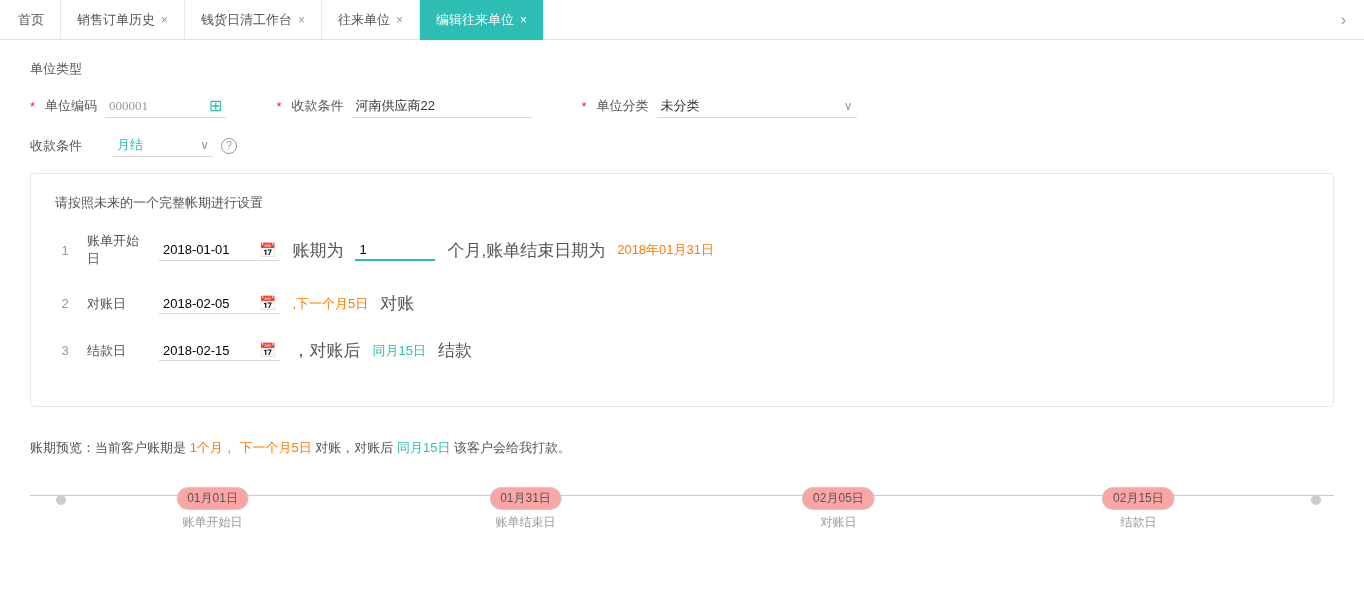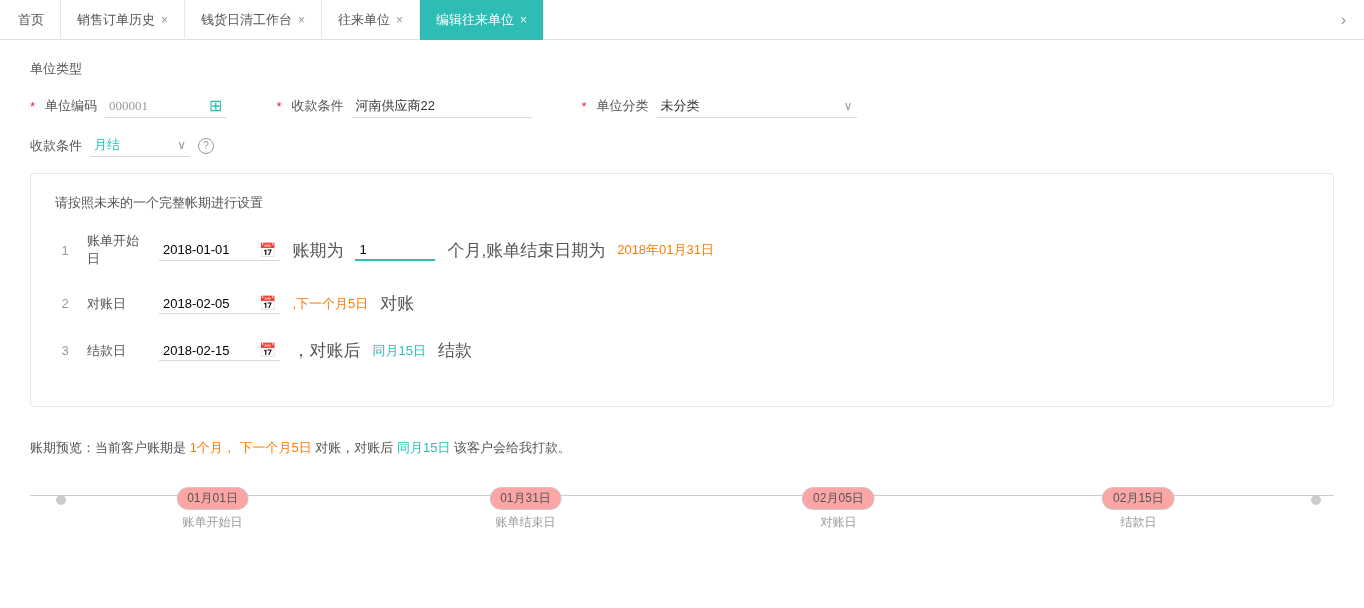--- a/index.html
+++ b/index.html
@@ -349,21 +349,21 @@
       <div class="form-select" style="width:200px;">
         <span class="select-value">未分类</span>
         <span class="chevron-down">∨</span>
       </div>
     </div>
   </div>
 
   <div class="form-row">
     <div class="form-group">
       <span class="form-label">收款条件</span>
-      <div class="form-select" style="min-width:100px;">
+      <div class="form-select" style="min-width:100px;margin-left:23px;">
         <span class="select-value select-highlight">月结</span>
         <span class="chevron-down">∨</span>
       </div>
       <div class="help-icon">?</div>
     </div>
   </div>
 
   <div class="settings-card">
     <div class="settings-card-title">请按照未来的一个完整帐期进行设置</div>
 

